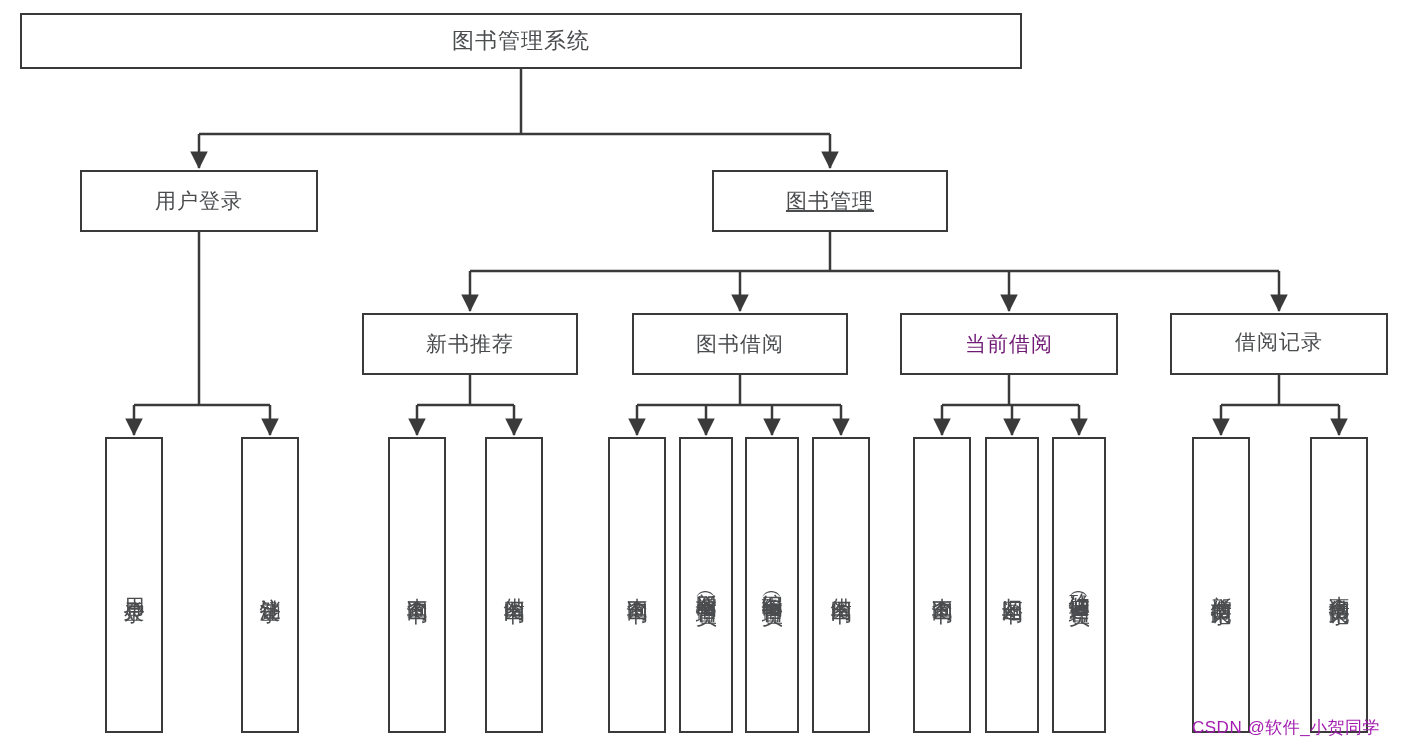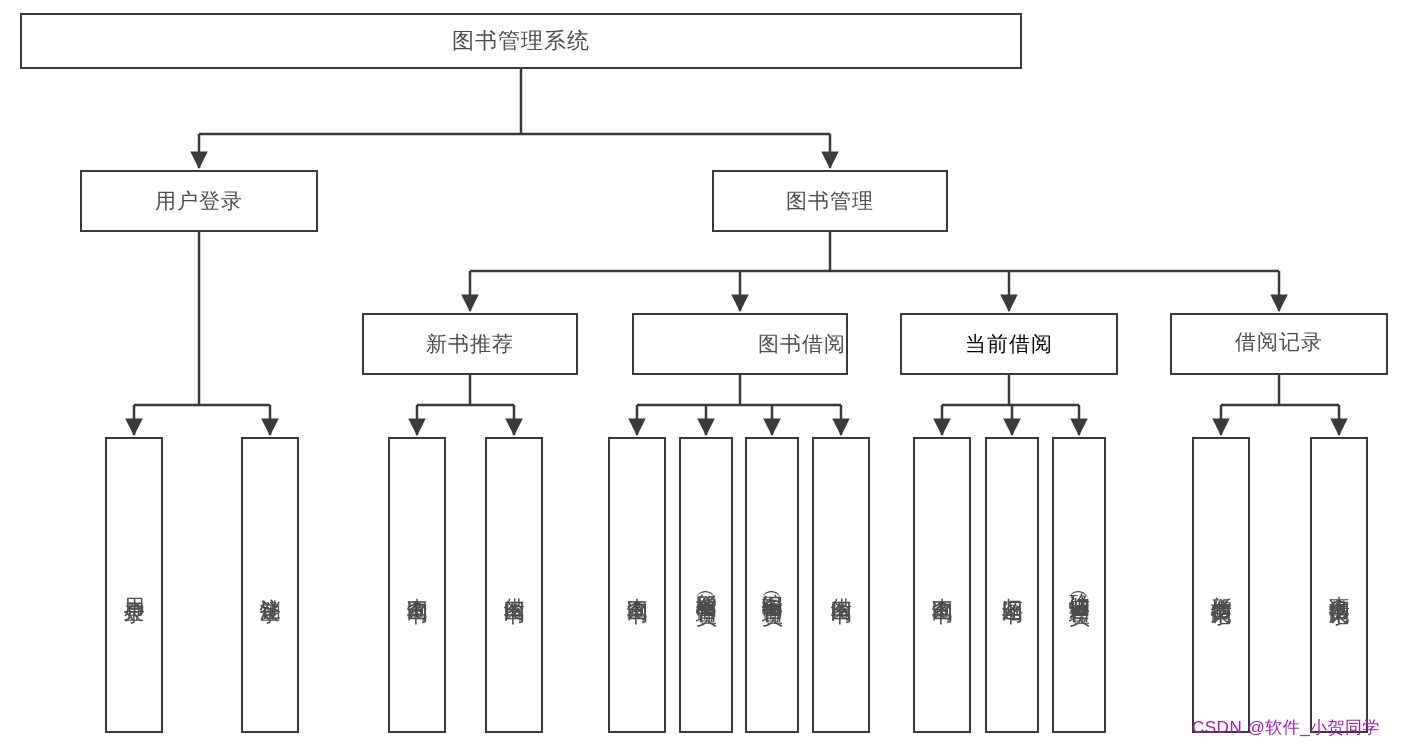--- a/index.html
+++ b/index.html
@@ -108,30 +108,30 @@
   </svg>
 
   <div id="nodes-layer">
       <div class="node root" style="left: 20px; top: 13px; width: 1002px; height: 56px; border-color: rgb(58, 58, 58); background: rgb(255, 255, 255);">
         <span class="label" style="color: rgb(74, 76, 78);">图书管理系统</span>
       </div>
       <div class="node" style="left: 80px; top: 170px; width: 238px; height: 62px; border-color: rgb(58, 58, 58); background: rgb(255, 255, 255);">
         <span class="label" style="color: rgb(74, 76, 78);">用户登录</span>
       </div>
       <div class="node" style="left: 712px; top: 170px; width: 236px; height: 62px; border-color: rgb(58, 58, 58); background: rgb(255, 255, 255);">
-        <span class="label" style="color: rgb(74, 76, 78);">图书管理</span>
+        <span class="label" style="color: rgb(74, 76, 78); text-decoration: underline;">图书管理</span>
       </div>
       <div class="node" style="left: 362px; top: 313px; width: 216px; height: 62px; border-color: rgb(58, 58, 58); background: rgb(255, 255, 255);">
         <span class="label" style="color: rgb(74, 76, 78);">新书推荐</span>
       </div>
-      <div class="node" style="left: 632px; top: 313px; width: 216px; height: 62px; border-color: rgb(58, 58, 58); background: rgb(255, 255, 255); justify-content: flex-end;">
+      <div class="node" style="left: 632px; top: 313px; width: 216px; height: 62px; border-color: rgb(58, 58, 58); background: rgb(255, 255, 255);">
         <span class="label" style="color: rgb(74, 76, 78);">图书借阅</span>
       </div>
       <div class="node" style="left: 900px; top: 313px; width: 218px; height: 62px; border-color: rgb(58, 58, 58); background: rgb(255, 255, 255);">
-        <span class="label" style="color: #000000;">当前借阅</span>
+        <span class="label" style="color: #701a75;">当前借阅</span>
       </div>
       <div class="node" style="left: 1170px; top: 313px; width: 218px; height: 62px; border-color: rgb(58, 58, 58); background: rgb(255, 255, 255); font-family: Liberation Mono, monospace;">
         <span class="label" style="color: rgb(74, 76, 78);">借阅记录</span>
       </div>
       <div class="node vertical" style="left: 105px; top: 437px; width: 58px; height: 296px; border-color: rgb(58, 58, 58); background: rgb(255, 255, 255);">
         <span class="label" style="color: rgb(74, 76, 78);">用户登录</span>
       </div>
       <div class="node vertical" style="left: 241px; top: 437px; width: 58px; height: 296px; border-color: rgb(58, 58, 58); background: rgb(255, 255, 255);">
         <span class="label" style="color: rgb(74, 76, 78);">注销登录</span>
       </div>

